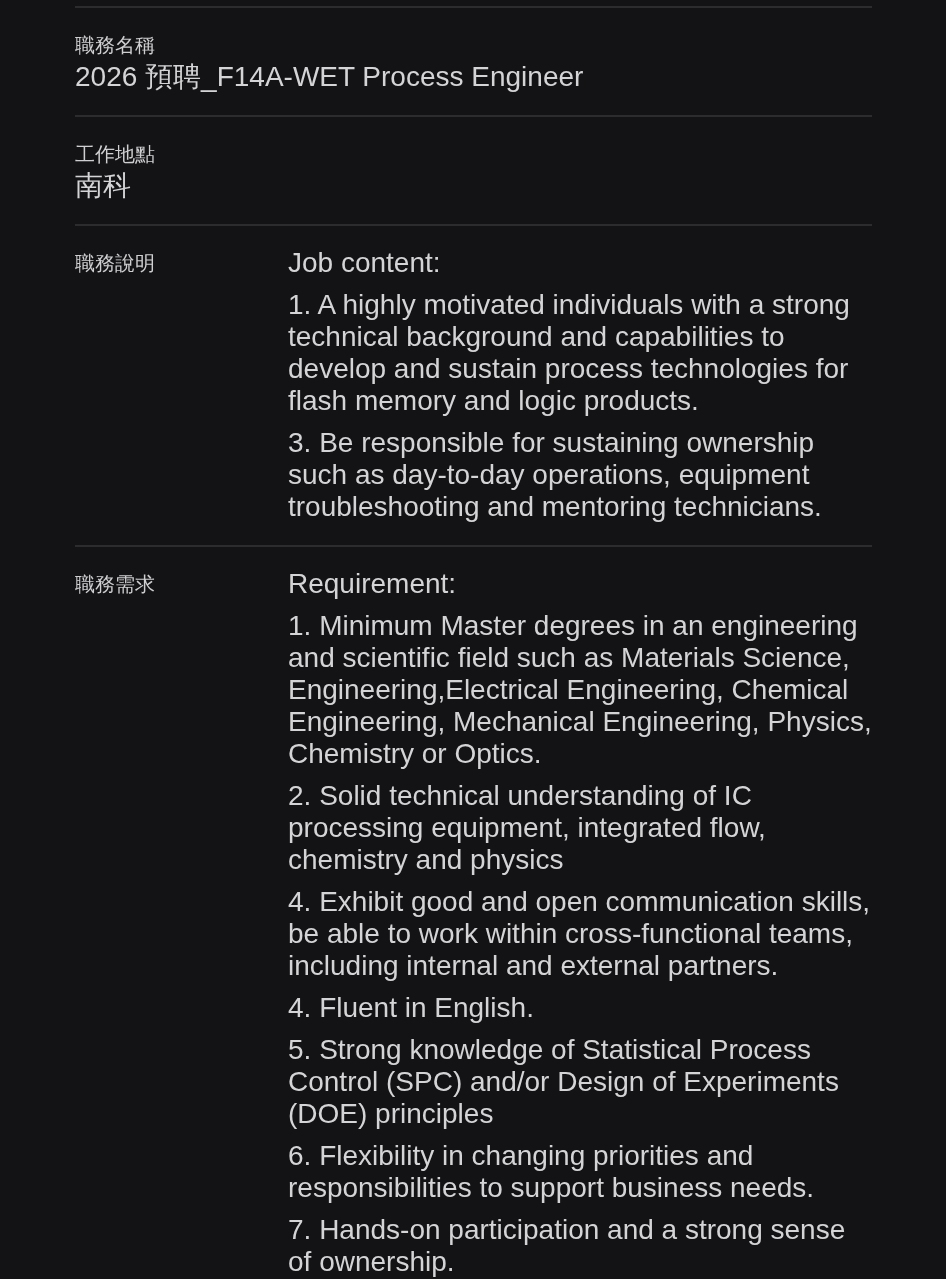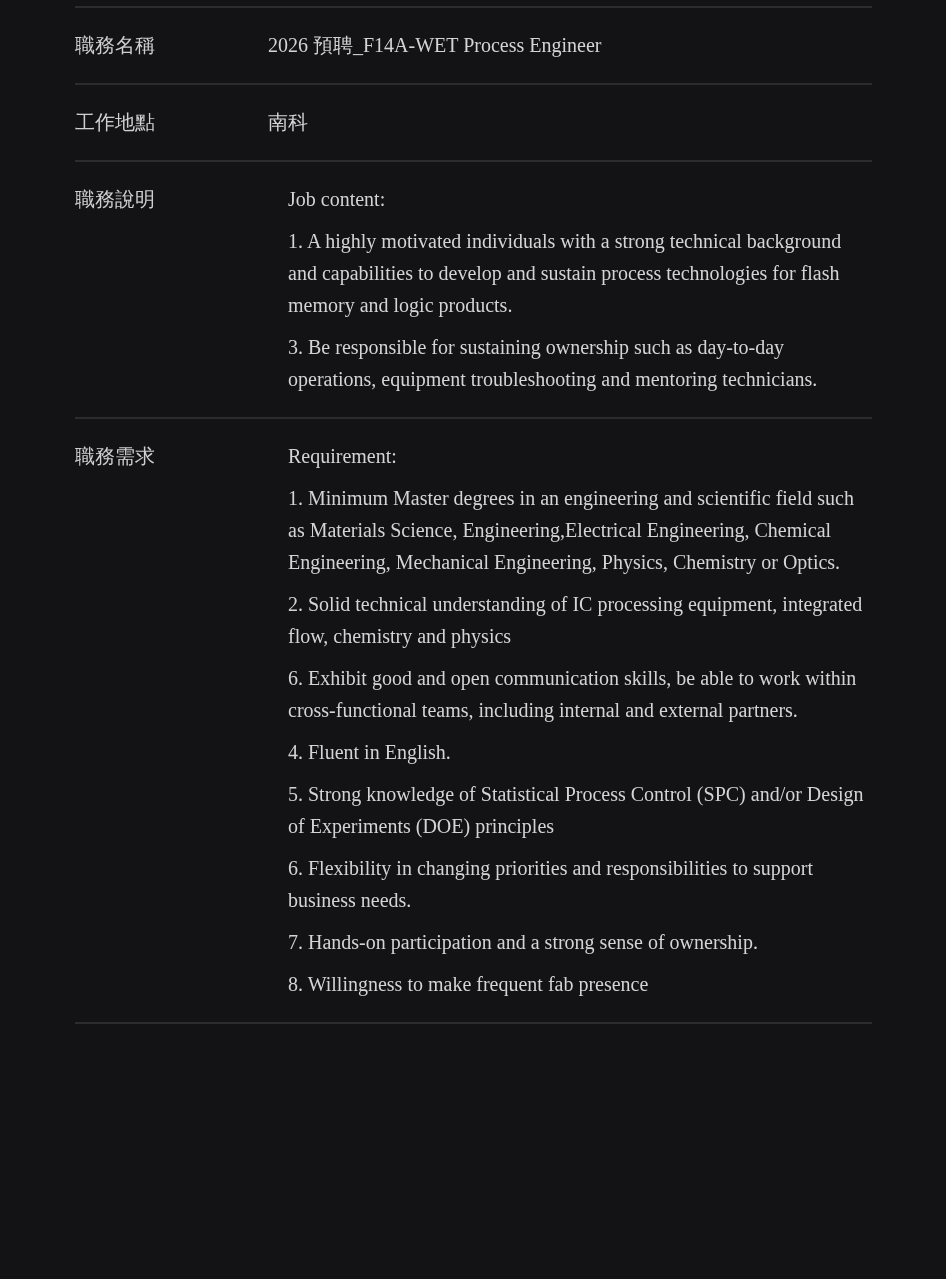--- a/index.html
+++ b/index.html
@@ -7,22 +7,22 @@
     width: 946px; height: 1279px; overflow: hidden;
     background: #131315;
     color: #d2d2d4;
     font-family: "Liberation Sans", "DejaVu Sans", sans-serif;
     font-size: 20px;
   }
   .wrap { position: absolute; left: 75px; width: 797px; top: 6px; }
   .divider { height: 2px; background: #2c2c2e; }
   .row { display: flex; }
   .label { width: 193px; flex: none; color: #cfcfd1; font-size: 20px; line-height: 32px; }
-  .value { flex: 1; font-size: 20px; line-height: 32px; color: #d4d4d6; font-family: Liberation Serif, serif; }
-  .row.single { padding: 21px 0 22px 0; }
+  .value { flex: 1; font-size: 28px; line-height: 32px; color: #d4d4d6; }
+  .row.single { padding: 21px 0 22px 0; flex-direction: column; }
   .row.multi { padding: 21px 0 22px 0; gap: 20px; }
   .para { margin: 0 0 10px 0; }
   .para:last-child { margin-bottom: 0; margin-top: 8px; }
 </style>
 </head>
 <body>
 
 <div class="wrap">
   <div class="divider"></div>
 
@@ -47,21 +47,21 @@
     </div>
   </div>
   <div class="divider"></div>
 
   <div class="row multi">
     <div class="label">職務需求</div>
     <div class="value">
       <p class="para">Requirement:</p>
       <p class="para">1. Minimum Master degrees in an engineering and scientific field such as Materials Science, Engineering,Electrical Engineering, Chemical Engineering, Mechanical Engineering, Physics, Chemistry or Optics.</p>
       <p class="para">2. Solid technical understanding of IC processing equipment, integrated flow, chemistry and physics</p>
-      <p class="para">6. Exhibit good and open communication skills, be able to work within cross-functional teams, including internal and external partners.</p>
+      <p class="para">4. Exhibit good and open communication skills, be able to work within cross-functional teams, including internal and external partners.</p>
       <p class="para">4. Fluent in English.</p>
       <p class="para">5. Strong knowledge of Statistical Process Control (SPC) and/or Design of Experiments (DOE) principles</p>
       <p class="para">6. Flexibility in changing priorities and responsibilities to support business needs.</p>
       <p class="para">7. Hands-on participation and a strong sense of ownership.</p>
       <p class="para">8. Willingness to make frequent fab presence</p>
     </div>
   </div>
   <div class="divider"></div>
 </div>
 

